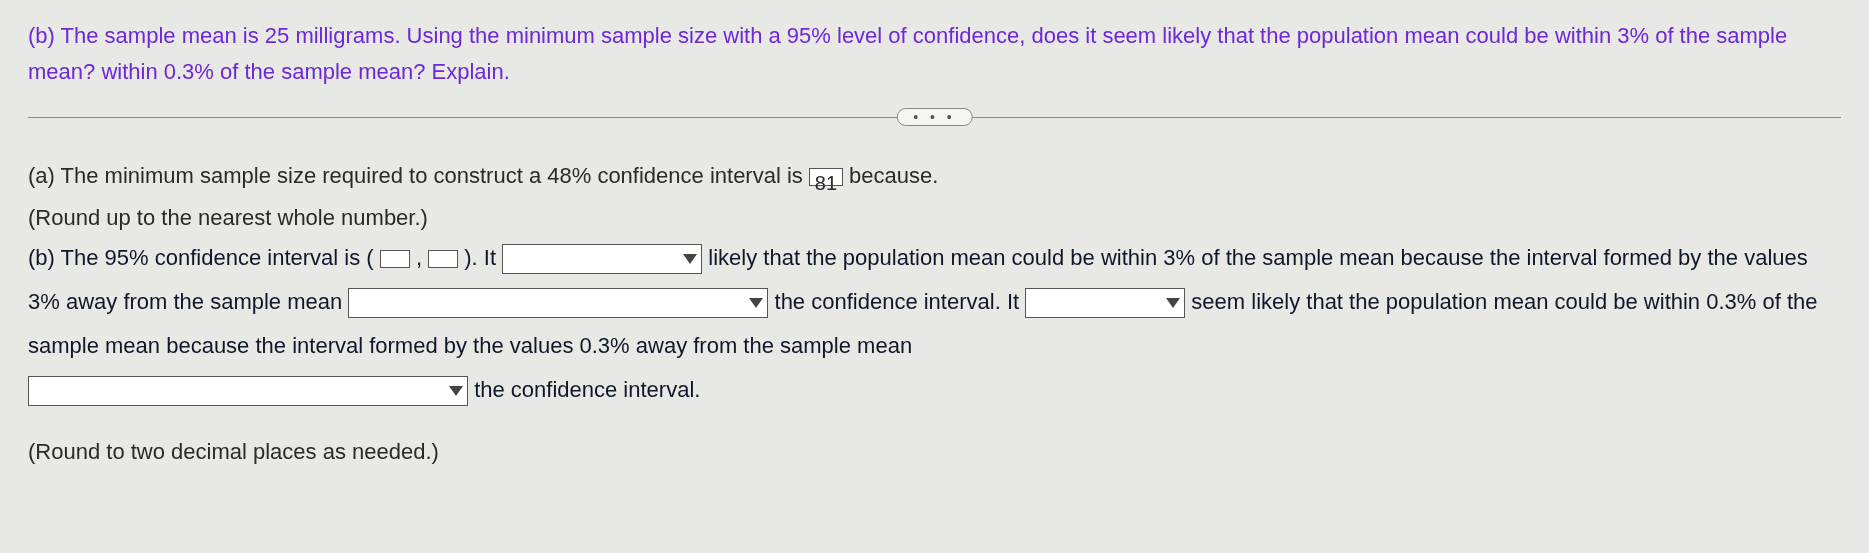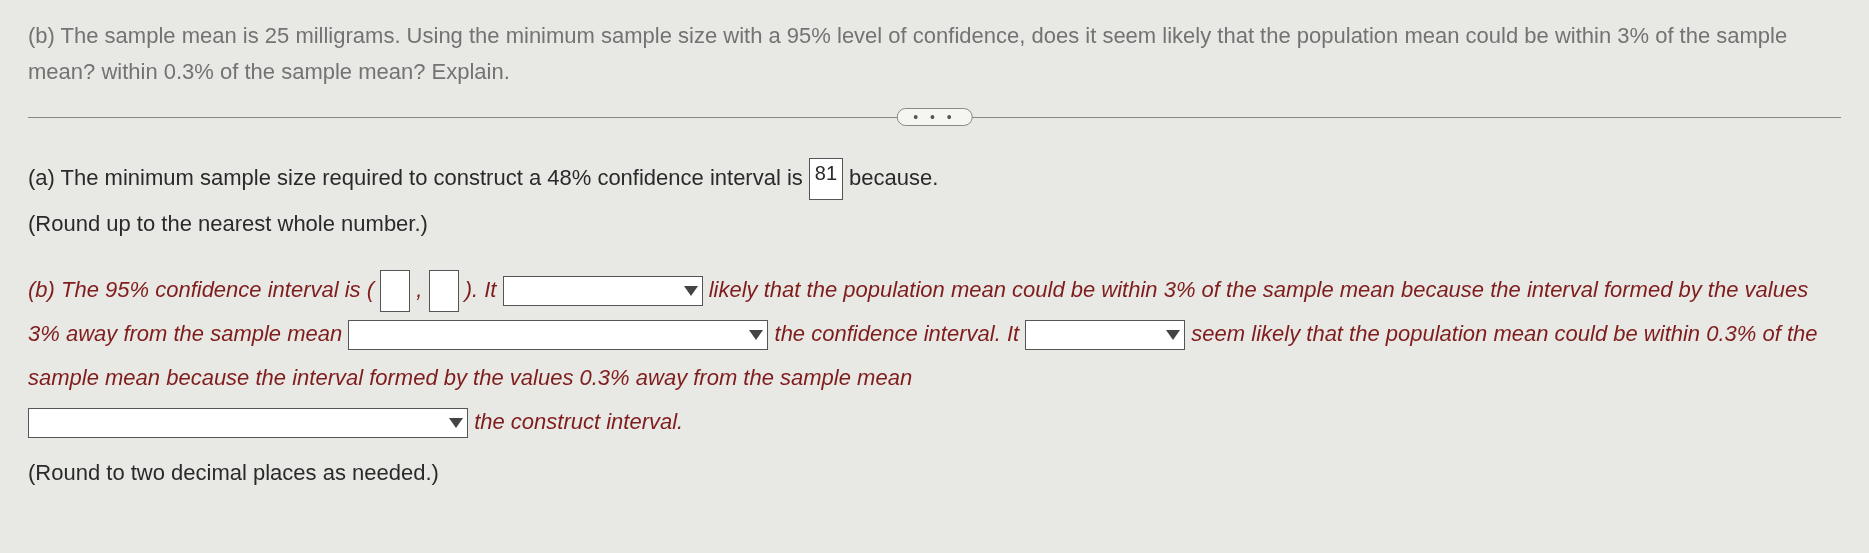--- a/index.html
+++ b/index.html
@@ -11,21 +11,21 @@
       font-family: Arial, sans-serif;
       font-size: 22px;
       color: #2a2a2a;
       background: #e8e8e4;
       padding: 18px 28px;
       line-height: 1.65;
       width: 1869px;
     }
     .question-header {
       margin-bottom: 18px;
-      color: #737373;
+      color: #6d28d9;
     }
     .divider-wrap {
       position: relative;
       margin: 26px 0 40px 0;
     }
     .divider-line {
       border: none;
       border-top: 1px solid #888;
       margin: 0;
     }
@@ -40,33 +40,31 @@
       padding: 0px 16px;
       font-size: 14px;
       letter-spacing: 4px;
       color: #555;
       line-height: 16px;
     }
     .part {
       margin-bottom: 6px;
     }
     .sub-note {
-      margin-bottom: 26px;
     }
     .flow {
       line-height: 2.0;
-      color: #7f1d1d;
-      font-style: italic;
+      color: #0f172a;
     }
     .input-box {
       display: inline-block;
       border: 1px solid #555;
       background: #fff;
       min-width: 34px;
-      height: 42px;
+      height: 18px;
       text-align: center;
       vertical-align: middle;
       font-size: 20px;
       line-height: 28px;
       padding: 0 4px;
     }
     .input-box.small {
       min-width: 30px;
     }
     .dropdown {
@@ -86,21 +84,21 @@
     .dropdown.w4 { min-width: 440px; }
     .caret {
       width: 0;
       height: 0;
       border-left: 7px solid transparent;
       border-right: 7px solid transparent;
       border-top: 10px solid #444;
       display: inline-block;
     }
     .round-note {
-      margin-top: 11px;
+      margin-top: 22px;
     }
   </style>
 </head>
 <body>
 
 <div class="question-header">
   <span>(b) The sample mean is 25 milligrams. Using the minimum sample size with a 95% level of confidence, does it seem likely that the population mean could be within 3% of the sample mean? within 0.3% of the sample mean? Explain.</span>
 </div>
 
 <div class="divider-wrap">
@@ -136,16 +134,16 @@
   <span class="dropdown w3">
     <span></span>
     <span class="caret"></span>
   </span>
   <span>seem likely that the population mean could be within 0.3% of the sample mean because the interval formed by the values 0.3% away from the sample mean</span>
   <br>
   <span class="dropdown w4">
     <span></span>
     <span class="caret"></span>
   </span>
-  <span>the construct interval.</span>
+  <span>the confidence interval.</span>
 </div>
 
 <div class="round-note">(Round to two decimal places as needed.)</div>
 
 </body></html>

